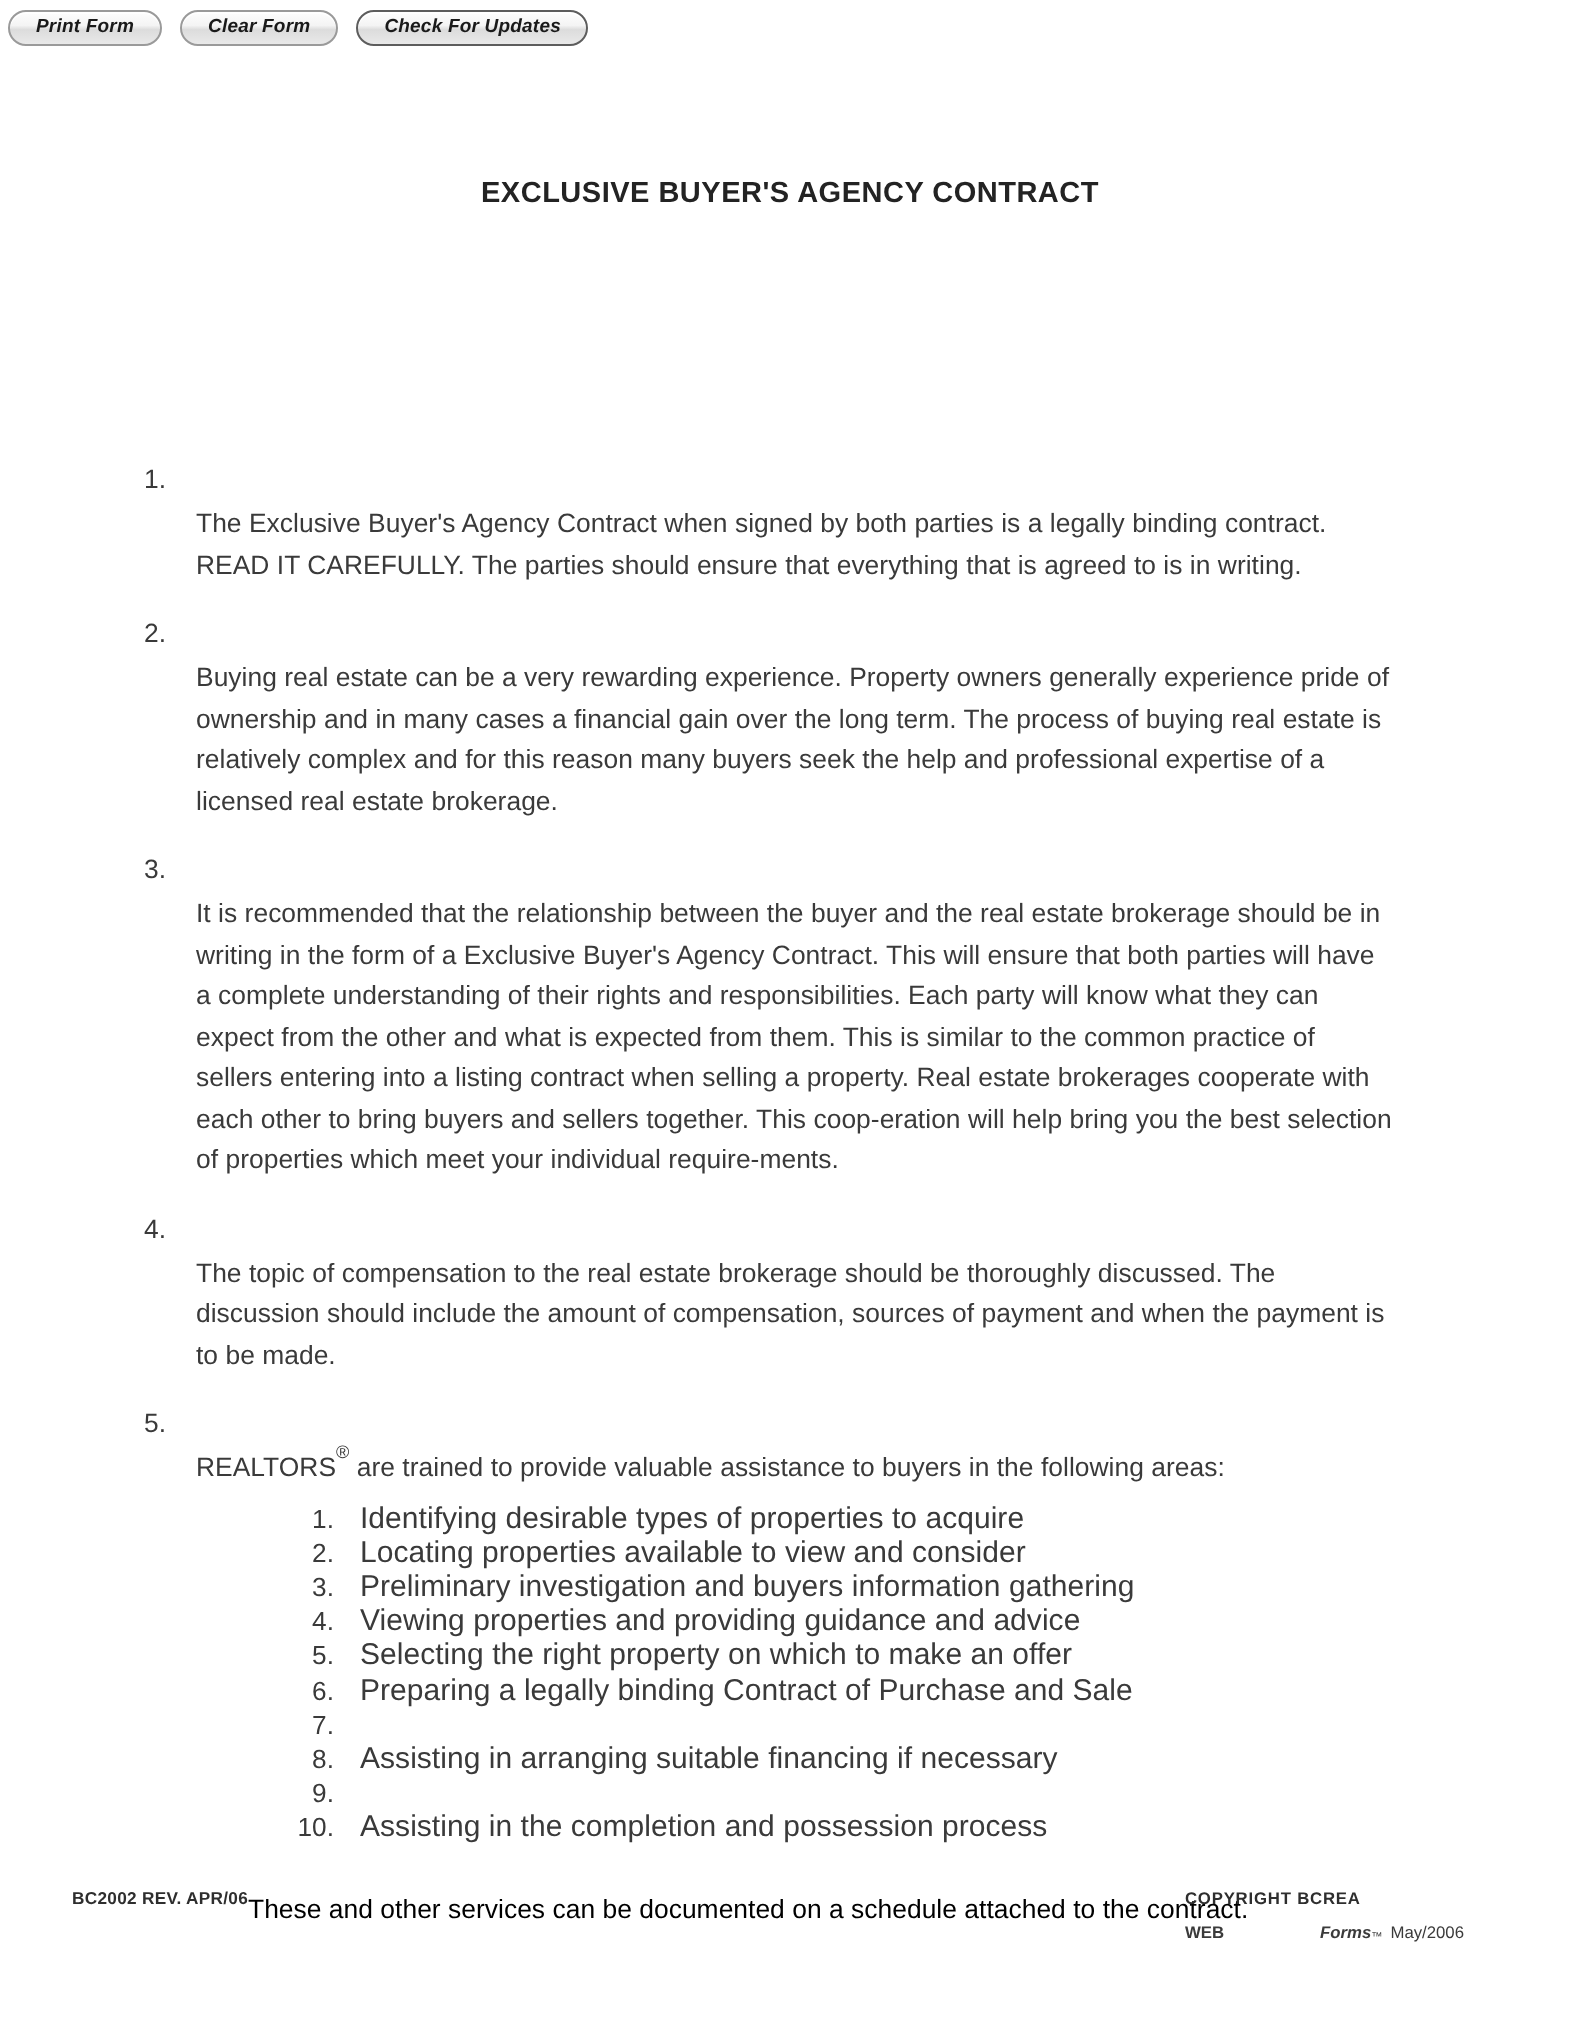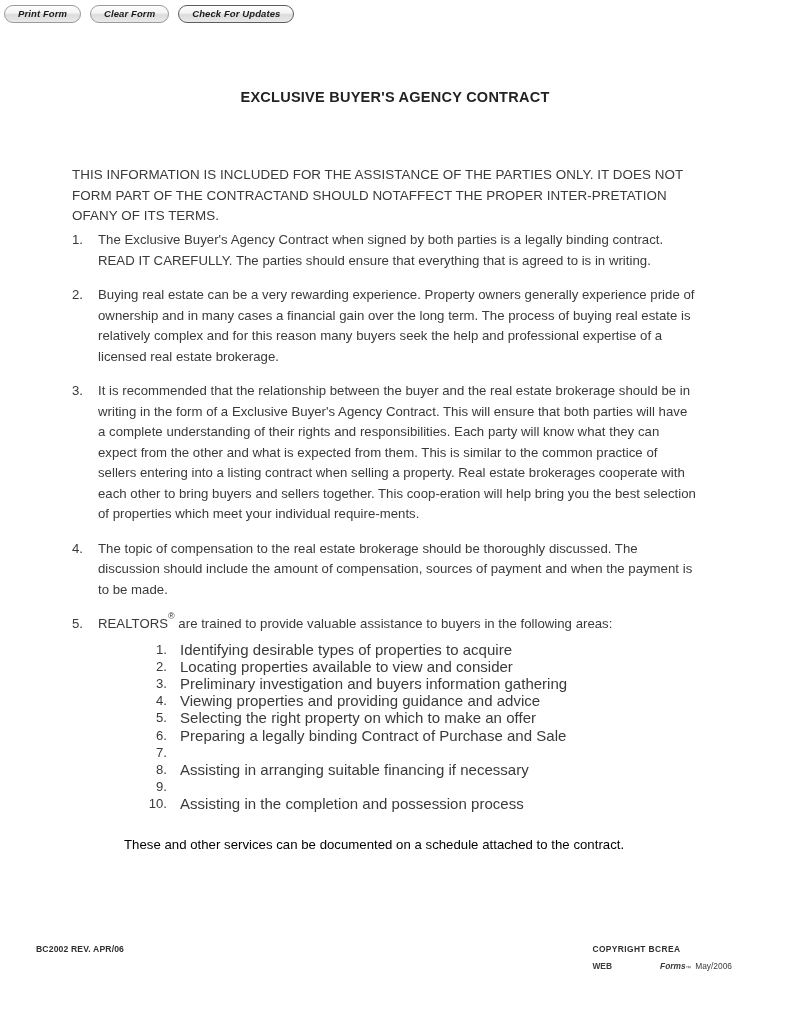--- a/index.html
+++ b/index.html
@@ -110,20 +110,21 @@
     line-height: 20.5px;
     color: #3a3a3a;
     text-align: left;
   }
   .li-body {
     flex: 1 1 auto;
     font-size: 13.2px;
     line-height: 20.5px;
     color: #3a3a3a;
     letter-spacing: .02px;
+    margin-top: 22px;
   }
   .li-body sup {
     font-size: 9px;
     line-height: 0;
     position: relative;
     top: -4px;
   }
 
   
   #sub-list {
@@ -195,21 +196,20 @@
 <div id="page">
 
   <div id="toolbar">
     <button class="tool-btn">Print Form</button>
     <button class="tool-btn">Clear Form</button>
     <button class="tool-btn strong-border">Check For Updates</button>
   </div>
 
   <div id="doc-title">EXCLUSIVE BUYER'S AGENCY CONTRACT</div>
 
-  <div id="intro">THIS INFORMATION IS INCLUDED FOR THE ASSISTANCE OF THE PARTIES ONLY. IT DOES NOT FORM PART OF THE CONTRACTAND SHOULD NOTAFFECT THE PROPER INTER-PRETATION OFANY OF ITS TERMS.</div>
 
   <div id="num-list">
 
     <div class="li-row">
       <div class="li-num">1.</div>
       <div class="li-body">The Exclusive Buyer's Agency Contract when signed by both parties is a legally binding contract. READ IT CAREFULLY. The parties should ensure that everything that is agreed to is in writing.</div>
     </div>
 
     <div class="li-row">
       <div class="li-num">2.</div>

